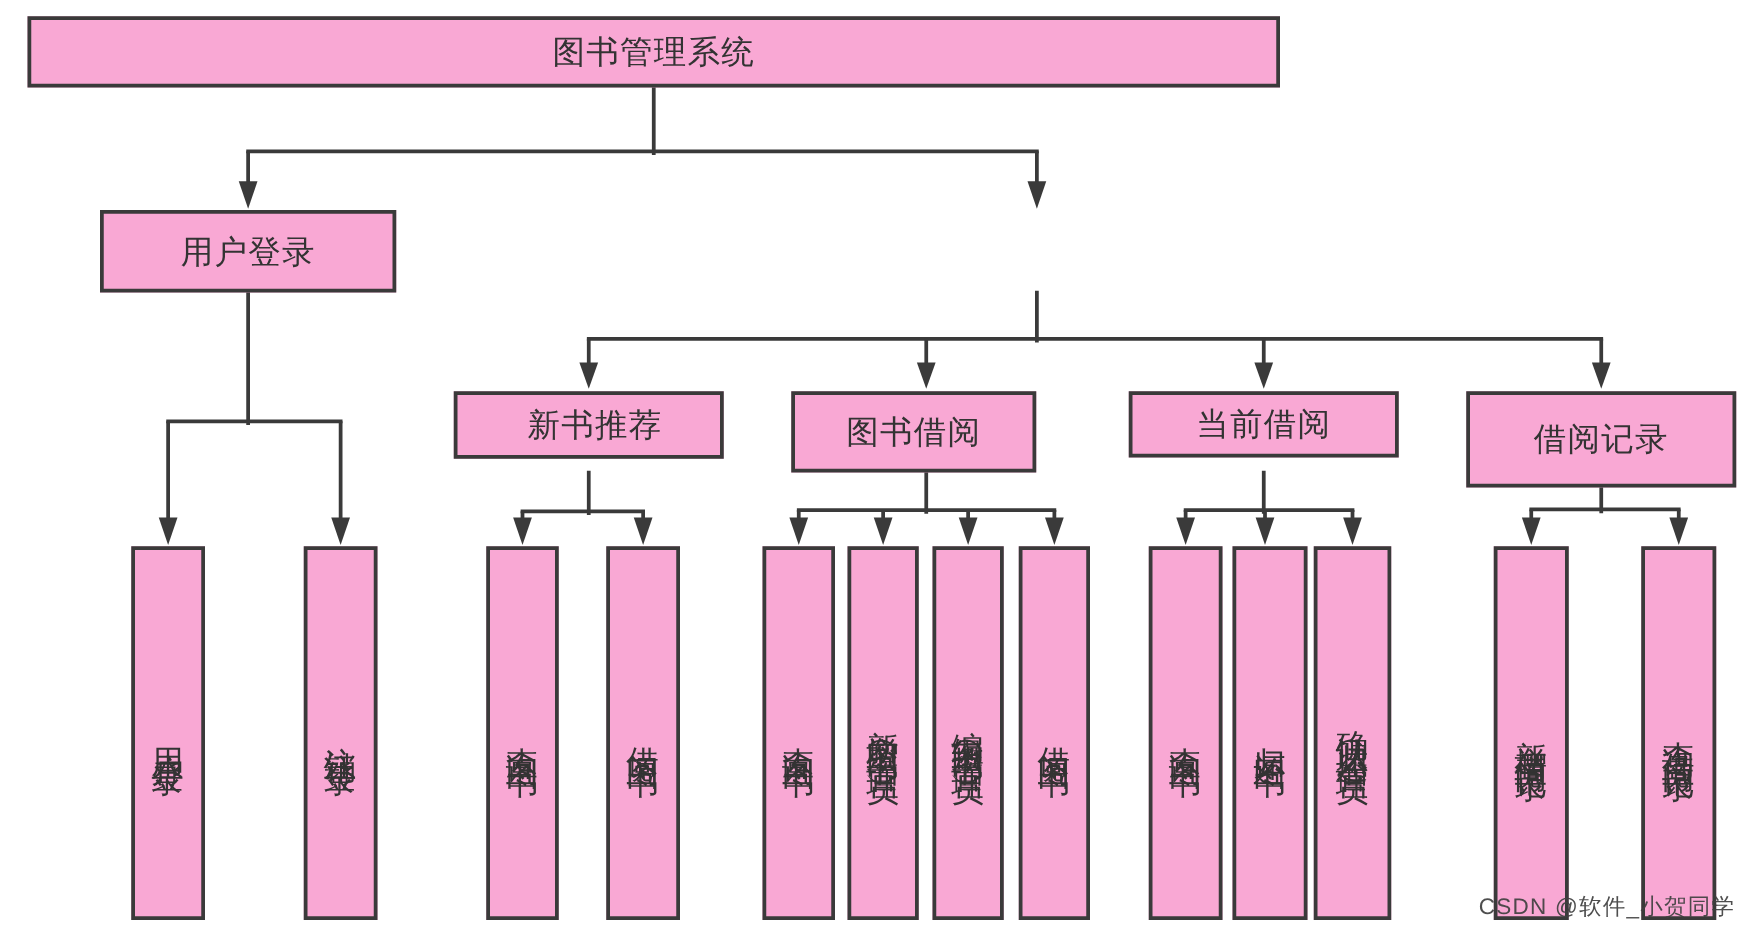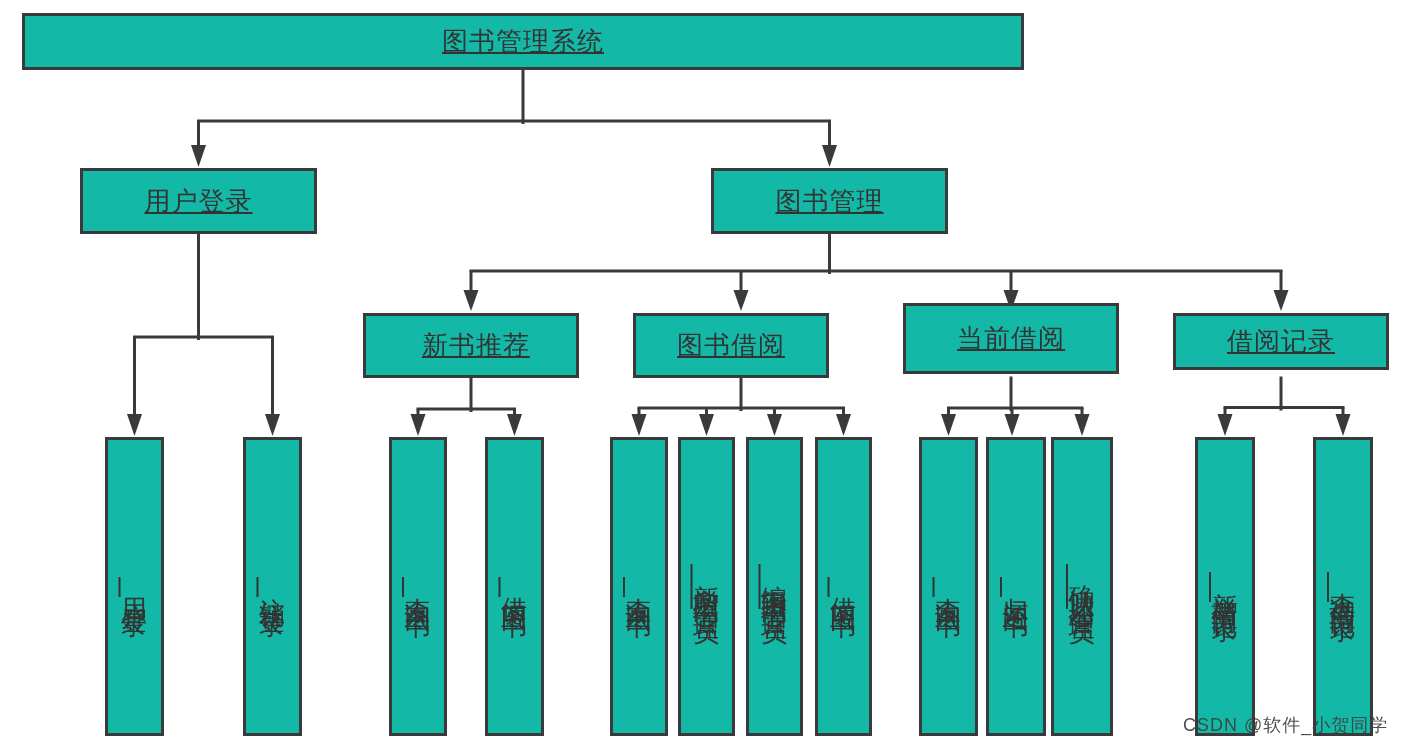--- a/index.html
+++ b/index.html
@@ -10,27 +10,26 @@
     overflow:hidden;
     font-family:"Liberation Sans","DejaVu Sans",sans-serif;
   }
   .connector-layer{
     position:absolute;left:0;top:0;width:1405px;height:747px;z-index:1;
   }
   .box{
     position:absolute;
     box-sizing:border-box;
     border:3px solid #3a3a3a;
-    background:#14b8a6;
+    background:#f9a8d4;
     color:#333333;
     display:flex;
     align-items:center;
     justify-content:center;
     z-index:2;
-    text-decoration:underline;
   }
   .hbox{font-size:26px;letter-spacing:1px;white-space:nowrap;}
   .vbox span{
     writing-mode:vertical-rl;
     text-orientation:mixed;
     font-size:26px;
     line-height:1;
     letter-spacing:5px;
     white-space:nowrap;
   }
@@ -77,26 +76,25 @@
       <polygon points="1004.5,414 1019.5,414 1012,436"></polygon>
       <polygon points="1074.5,414 1089.5,414 1082,436"></polygon>
       <polygon points="1217.5,414 1232.5,414 1225,436"></polygon>
       <polygon points="1335.5,414 1350.5,414 1343,436"></polygon>
     </g>
   </svg>
 
   <div class="box hbox" style="left:22px;top:13px;width:1002px;height:57px;">图书管理系统</div>
 
   <div class="box hbox" style="left:80px;top:168px;width:237px;height:66px;">用户登录</div>
-  <div class="box hbox" style="left:711px;top:168px;width:237px;height:66px;">图书管理</div>
 
-  <div class="box hbox" style="left:363px;top:313px;width:216px;height:65px;padding-left:10px;">新书推荐</div>
+  <div class="box hbox" style="left:363px;top:313px;width:216px;height:54px;padding-left:10px;">新书推荐</div>
   <div class="box hbox" style="left:633px;top:313px;width:196px;height:65px;">图书借阅</div>
-  <div class="box hbox" style="left:903px;top:303px;width:216px;height:71px;">当前借阅</div>
-  <div class="box hbox" style="left:1173px;top:313px;width:216px;height:57px;">借阅记录</div>
+  <div class="box hbox" style="left:903px;top:313px;width:216px;height:53px;">当前借阅</div>
+  <div class="box hbox" style="left:1173px;top:313px;width:216px;height:77px;">借阅记录</div>
 
   <div class="box vbox" style="left:105px;top:437px;width:59px;height:299px;">
     <span>用户登录</span>
   </div>
   <div class="box vbox" style="left:243px;top:437px;width:59px;height:299px;">
     <span>注销登录</span>
   </div>
 
   <div class="box vbox" style="left:389px;top:437px;width:58px;height:299px;">
     <span>查询图书</span>

